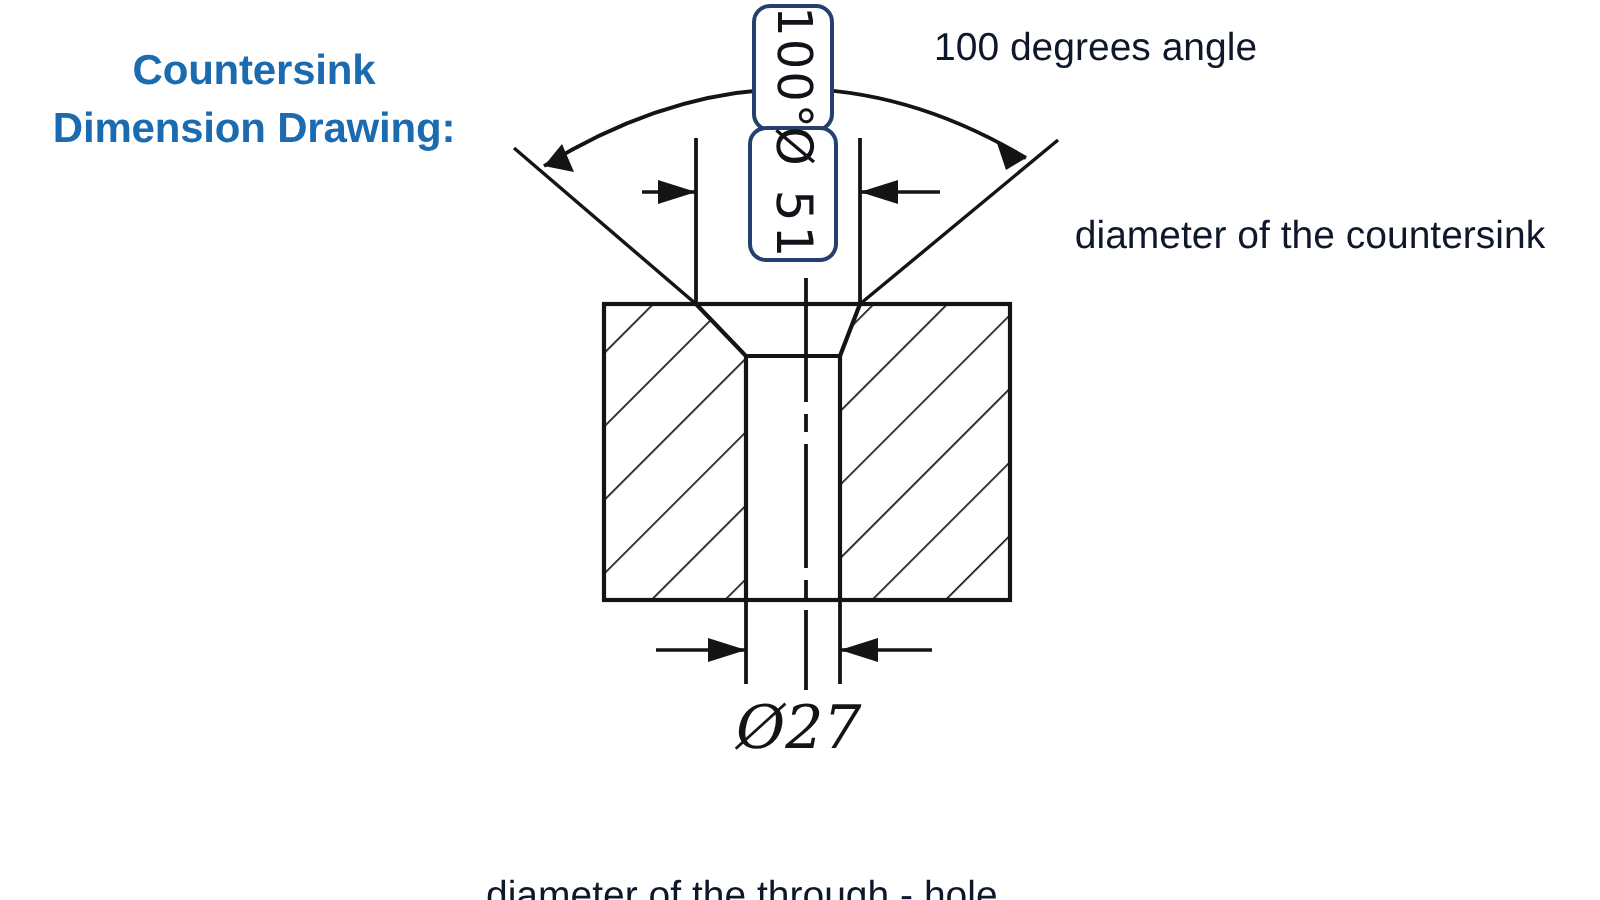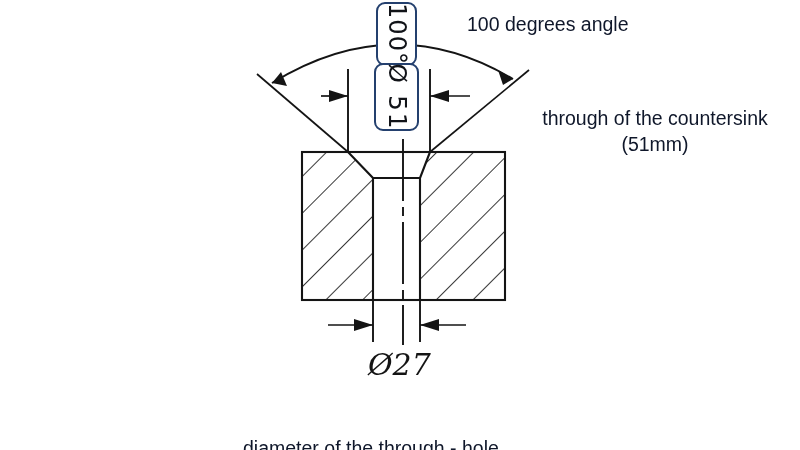--- a/index.html
+++ b/index.html
@@ -187,34 +187,37 @@
     <g>
       <line x1="373" y1="300" x2="373" y2="342" stroke="#141414" stroke-width="1.9"></line>
       <line x1="420" y1="300" x2="420" y2="342" stroke="#141414" stroke-width="1.9"></line>
       <line x1="328" y1="325" x2="373" y2="325" stroke="#141414" stroke-width="1.7"></line>
       <line x1="420" y1="325" x2="466" y2="325" stroke="#141414" stroke-width="1.7"></line>
       <polygon points="373,325 354,319 354,331" fill="#141414"></polygon>
       <polygon points="420,325 439,319 439,331" fill="#141414"></polygon>
     </g>
   </svg>
 
+  <div class="title-block">
+    <span class="title-line">Countersink</span>
+    <span class="title-line">Dimension Drawing:</span>
+  </div>
 
   <div class="callout" id="callout-angle">
     <span class="callout-text">100°</span>
   </div>
 
   <div class="callout" id="callout-dia">
     <span class="callout-text">Ø 51</span>
   </div>
 
   <div class="anno" id="anno-angle">100 degrees angle</div>
 
   <div class="anno" id="anno-csk">
-    <span>through of the countersink</span>
-    <span class="anno-sub">(51mm)</span>
+    <span>diameter of the countersink</span>
   </div>
 
   <div class="dim-label" id="dim-hole-label">Ø27</div>
 
   <div class="anno" id="anno-hole">
     <span>diameter of the through - hole</span>
   </div>
 
 </div>
 

